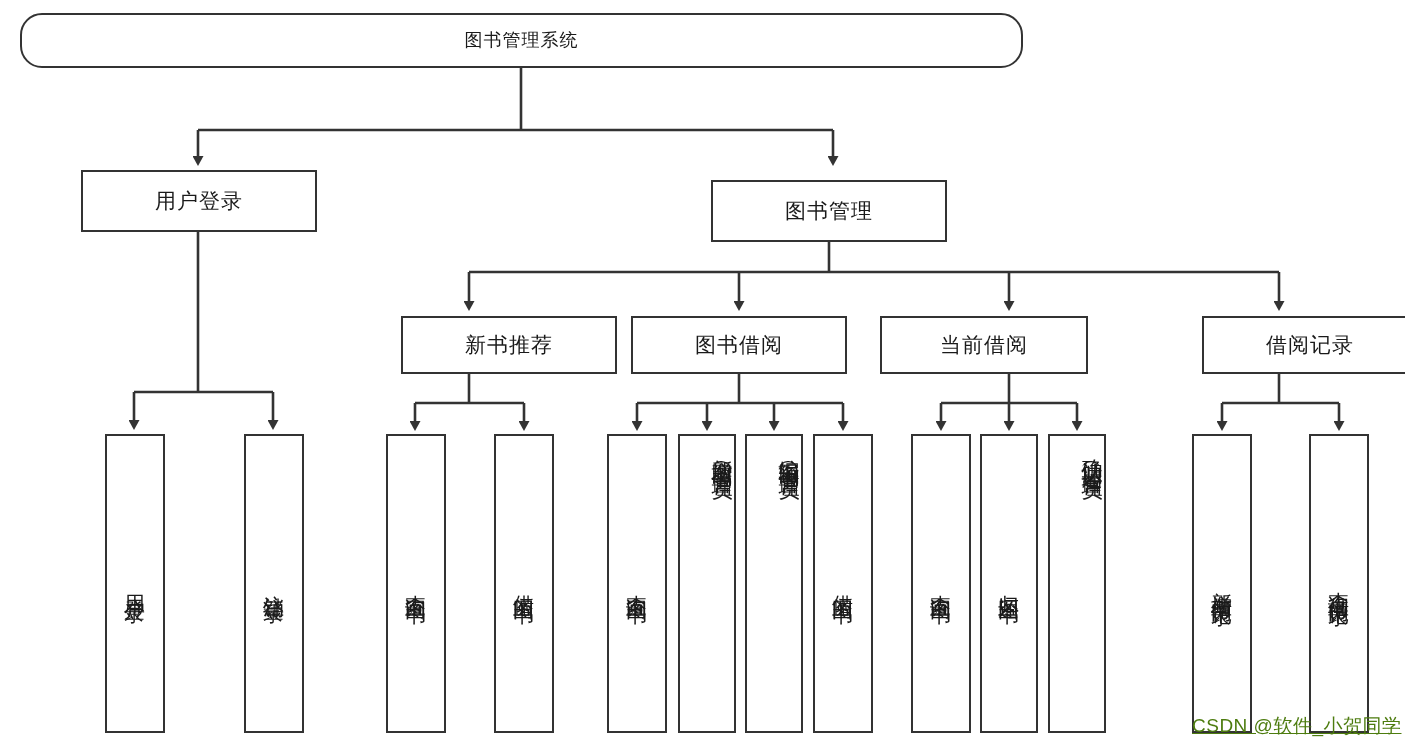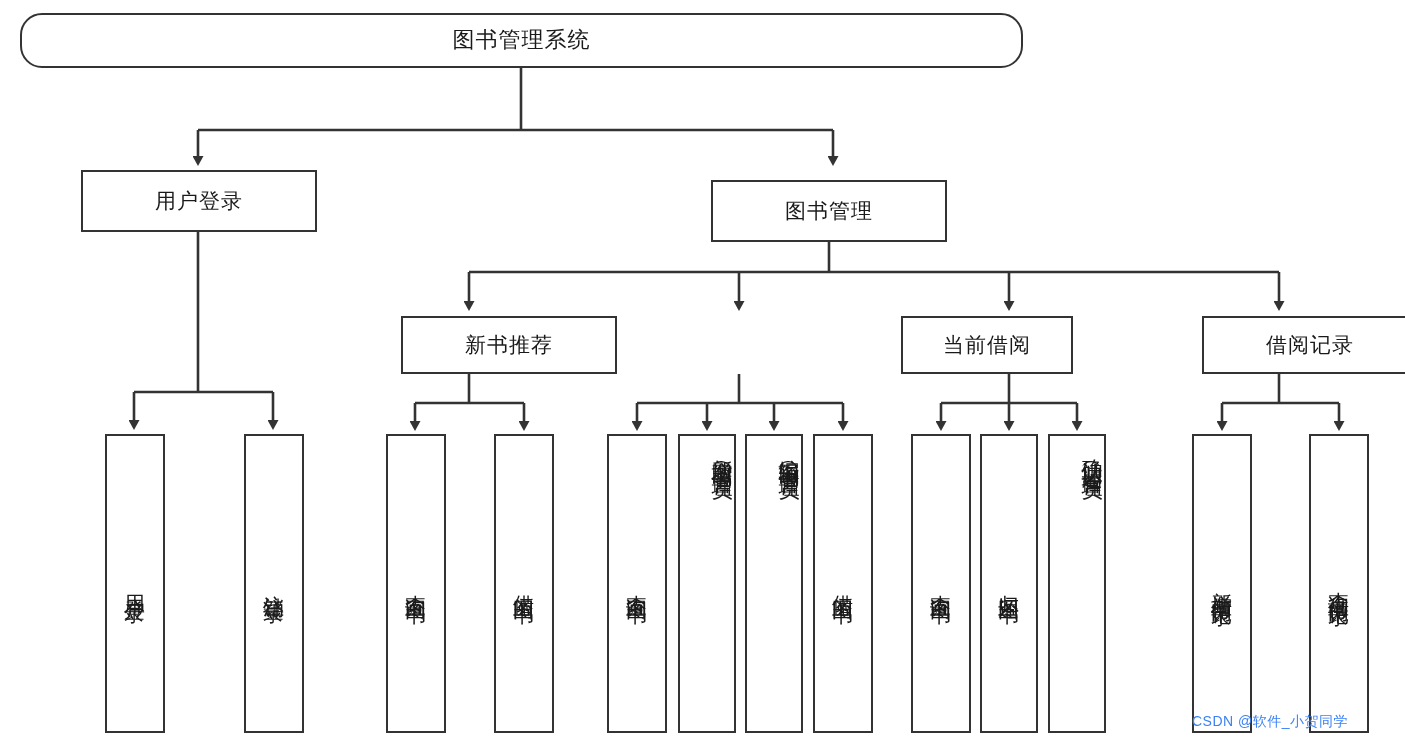--- a/index.html
+++ b/index.html
@@ -37,21 +37,21 @@
     color: #1a1a1a;
     z-index: 2;
   }
   .node.h {
     font-size: 21px;
     line-height: 1.2;
     letter-spacing: 1px;
     white-space: nowrap;
   }
   .node.root {
-    font-size: 22px;
+    font-size: 18px;
     border-radius: 22px;
   }
   .node.v {
     writing-mode: vertical-rl;
     text-orientation: upright;
     font-size: 21px;
     letter-spacing: 3px;
     line-height: 1.1;
     padding: 6px 0;
     align-items: center;
@@ -61,25 +61,26 @@
     align-items: flex-start;
     justify-content: flex-start;
   }
   .node.v .vtext {
     writing-mode: vertical-rl;
     text-orientation: upright;
     display: block;
   }
   .watermark {
     position: absolute;
-    color: #3b82f6;
-    font-size: 14px;
+    color: #4d7c0f;
+    font-size: 19px;
     letter-spacing: 0.5px;
     white-space: nowrap;
     z-index: 5;
+    text-decoration: underline;
   }
 </style>
 </head>
 <body>
 
 <div id="canvas">
 
   <svg id="wires" viewBox="0 0 1405 747" xmlns="http://www.w3.org/2000/svg">
     <defs>
       <marker id="arrow" markerWidth="10" markerHeight="11" refX="1" refY="5.5" orient="auto" markerUnits="userSpaceOnUse">
@@ -137,21 +138,24 @@
   <div class="node h" style="left:81px; top:170px; width:236px; height:62px;">
     <span>用户登录</span>
   </div>
   <div class="node h" style="left:711px; top:180px; width:236px; height:62px;">
     <span>图书管理</span>
   </div>
 
   <div class="node h" style="left:362px; top:316px; width:216px; height:58px;margin-left:39px;">
     <span>新书推荐</span>
   </div>
-  <div class="node h" style="left:901px; top:316px; width:172px; height:58px;justify-content:center;">
+  <div class="node h" style="left:631px; top:316px; width:216px; height:58px;">
+    <span>图书借阅</span>
+  </div>
+  <div class="node h" style="left:880px; top:316px; width:208px; height:58px;justify-content:center;">
     <span>当前借阅</span>
   </div>
   <div class="node h" style="left:1172px; top:316px; width:216px; height:58px;margin-left:30px;">
     <span>借阅记录</span>
   </div>
 
   <div class="node v" style="left:105px; top:434px; width:60px; height:299px;">
     <span class="vtext">用户登录</span>
   </div>
   <div class="node v" style="left:244px; top:434px; width:60px; height:299px;">

